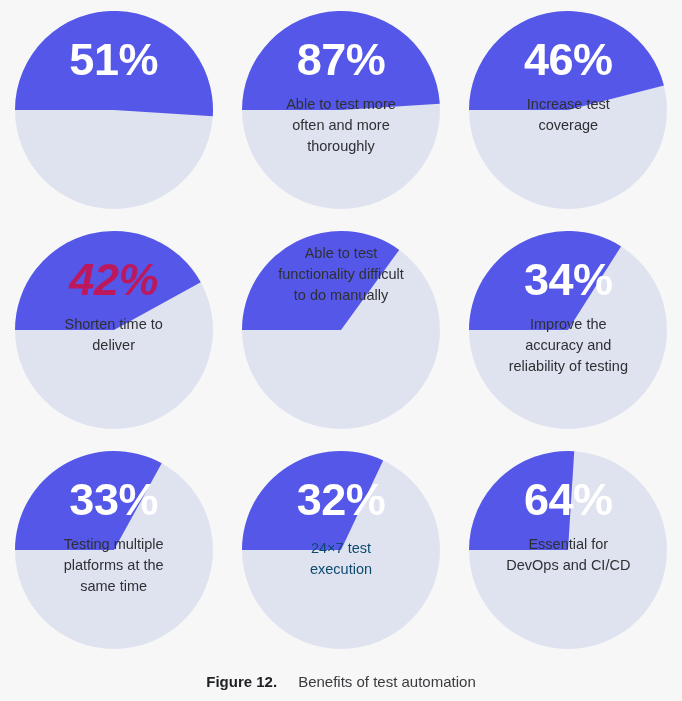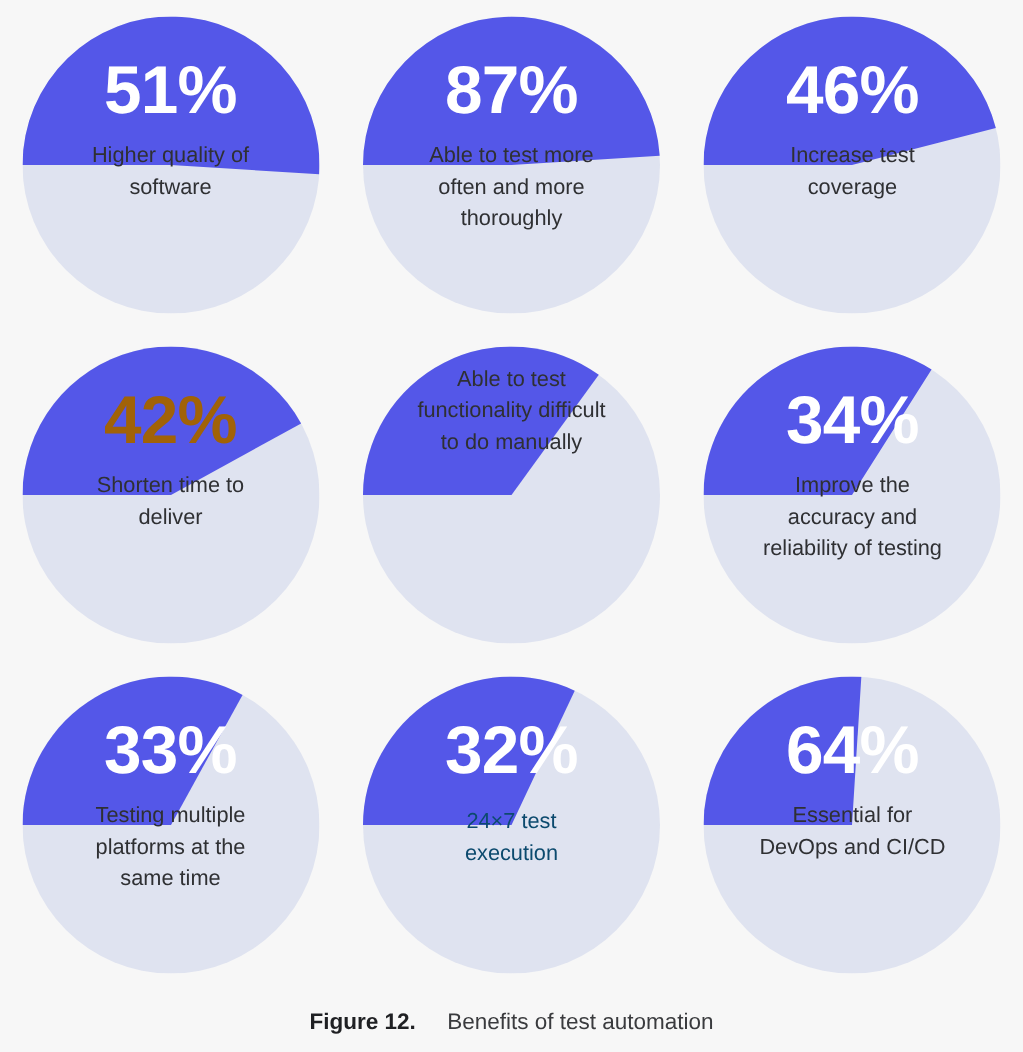--- a/index.html
+++ b/index.html
@@ -103,22 +103,20 @@
 
   <div class="pie-grid">
       <div class="pie-cell">
         <div class="pie-wrap">
           <svg class="pie-svg" viewBox="0 0 198 198">
             <circle cx="99" cy="99" r="99" fill="#dfe3f0"></circle>
             <path d="M 99 99 L 0.00 99.00 A 99 99 0 1 1 197.80 105.22 Z" fill="#5457e8"></path>
           </svg>
           <div class="pie-overlay">
             <div class="pct" style="color: rgb(255, 255, 255);">51%</div>
-            <div class="pie-label" style="color: rgb(47, 48, 51);">Higher quality of
-software</div>
           </div>
         </div>
       </div>
       <div class="pie-cell">
         <div class="pie-wrap">
           <svg class="pie-svg" viewBox="0 0 198 198">
             <circle cx="99" cy="99" r="99" fill="#dfe3f0"></circle>
             <path d="M 99 99 L 0.00 99.00 A 99 99 0 0 1 197.80 92.78 Z" fill="#5457e8"></path>
           </svg>
           <div class="pie-overlay">
@@ -142,21 +140,21 @@
           </div>
         </div>
       </div>
       <div class="pie-cell">
         <div class="pie-wrap">
           <svg class="pie-svg" viewBox="0 0 198 198">
             <circle cx="99" cy="99" r="99" fill="#dfe3f0"></circle>
             <path d="M 99 99 L 0.00 99.00 A 99 99 0 0 1 185.75 51.31 Z" fill="#5457e8"></path>
           </svg>
           <div class="pie-overlay">
-            <div class="pct" style="color: #a16207;">42%</div>
+            <div class="pct" style="color: #be185d; font-style: italic;">42%</div>
             <div class="pie-label" style="color: rgb(47, 48, 51);">Shorten time to
 deliver</div>
           </div>
         </div>
       </div>
       <div class="pie-cell">
         <div class="pie-wrap">
           <svg class="pie-svg" viewBox="0 0 198 198">
             <circle cx="99" cy="99" r="99" fill="#dfe3f0"></circle>
             <path d="M 99 99 L 0.00 99.00 A 99 99 0 0 1 157.19 18.91 Z" fill="#5457e8"></path>

